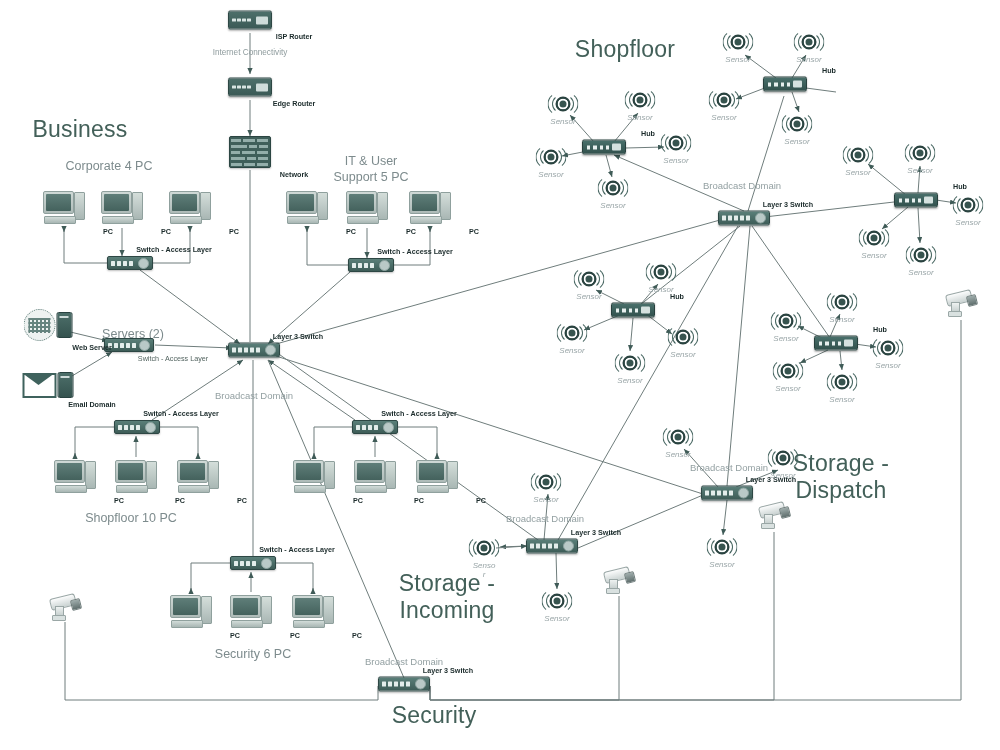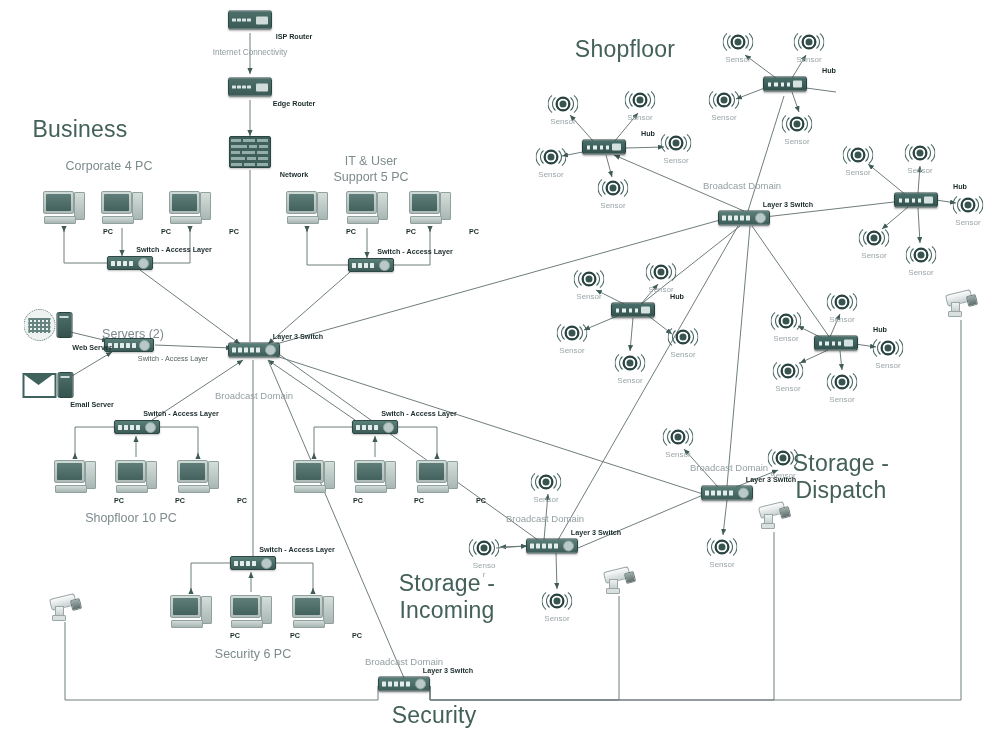--- a/index.html
+++ b/index.html
@@ -34,21 +34,21 @@
   .soft-label{
     position:absolute;transform:translate(-50%,-50%);
     color:#8e9b9d;font-size:8.2px;text-align:left;white-space:pre-line;
     line-height:1.15;
   }
   .soft-label.bd{font-size:9.5px;color:#93a0a2;}
   .sensor-label{
     position:absolute;left:50%;transform:translateX(-50%);
     top:100%;margin-top:1px;
     color:#9aa6a8;font-size:8px;text-align:center;line-height:1.1;
-    white-space:pre-line;width:46px;
+    white-space:pre-line;width:46px;font-style:italic;
   }
 
   
   .router{
     width:44px;height:19px;border-radius:2px;
     background:linear-gradient(#4d6f6a,#3b5a56);
     border:1px solid #2d4744;box-shadow:0 1px 2px rgba(0,0,0,.28);
     display:flex;align-items:center;justify-content:space-between;
     padding:0 3px;box-sizing:border-box;position:relative;
   }
@@ -477,21 +477,21 @@
         </div>
       <div class="srv"></div>
     </div>
     <div class="dev-label bot">Web Server</div>
   </div>
   <div class="node" style="left:48px;top:385px">
     <div style="display:flex;align-items:center;gap:1px">
       <div class="envelope"></div>
       <div class="srv"></div>
     </div>
-    <div class="dev-label bot">Email Server</div>
+    <div class="dev-label bot">Email Domain</div>
   </div>
 
   <div class="node" style="left:64px;top:208px">
       <div class="pc">
         <div class="mon">
           <em></em>
         </div>
         <div class="tower"></div>
         <div class="kbd"></div>
       </div>

